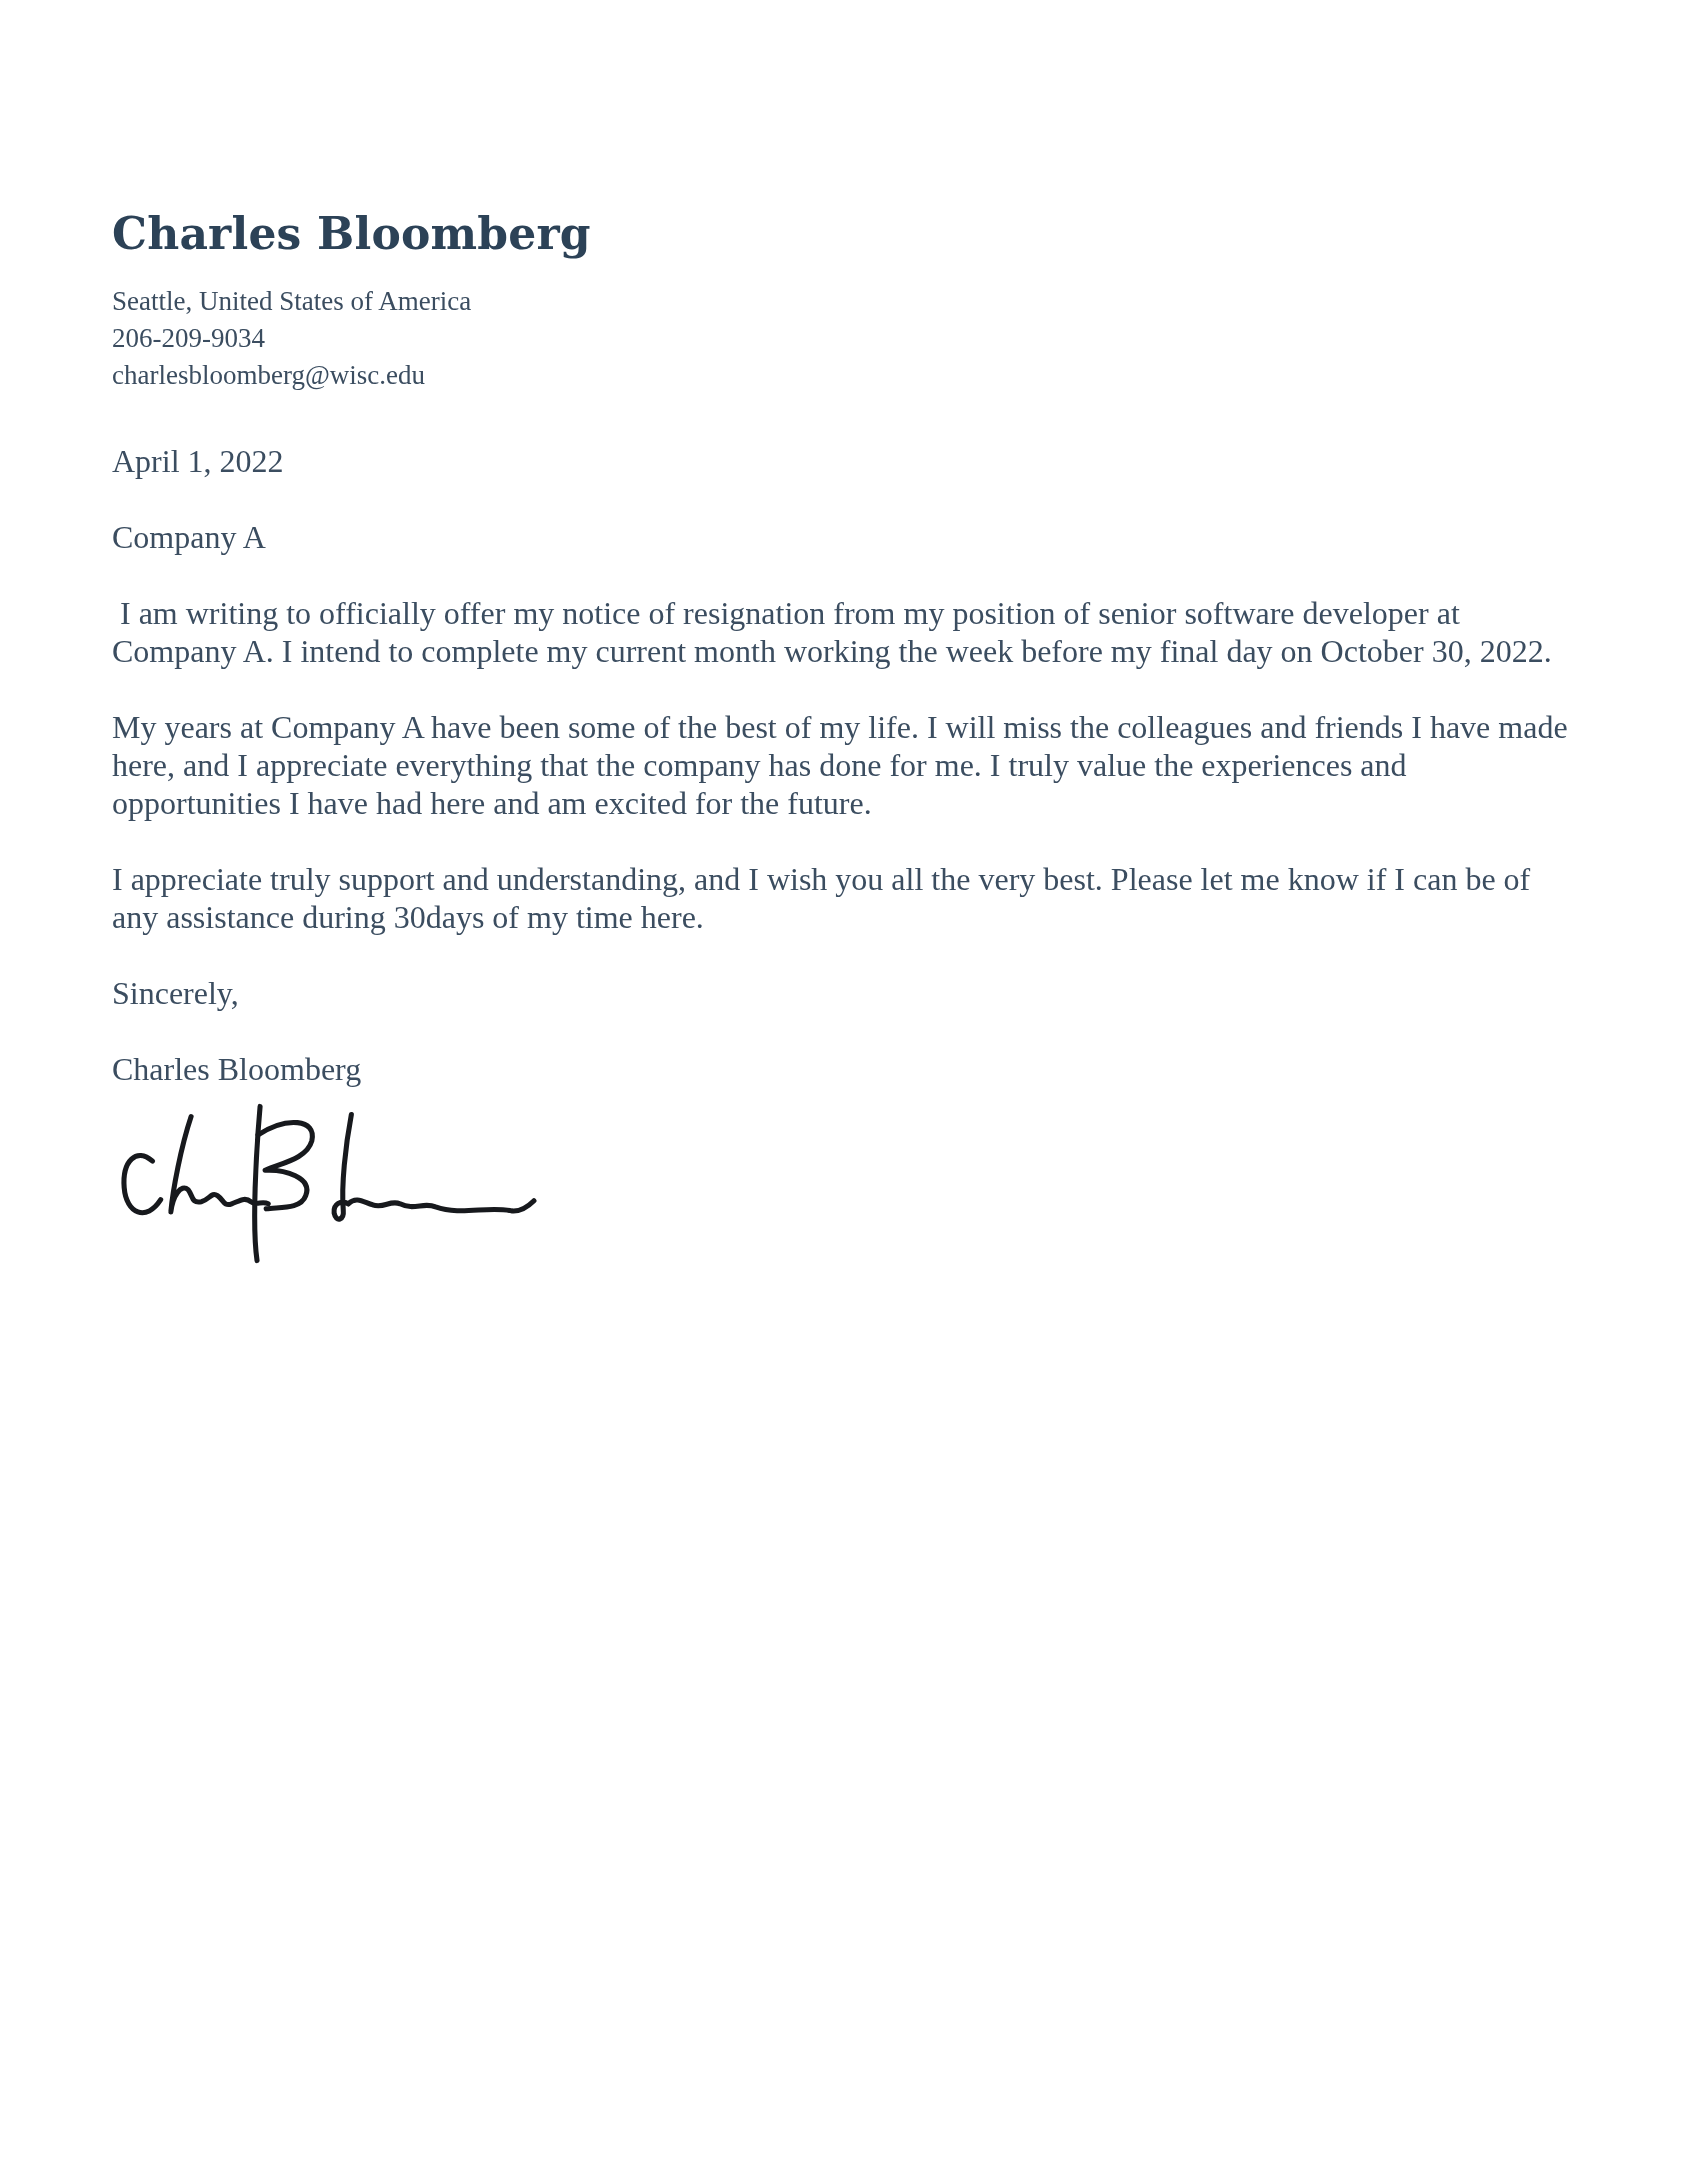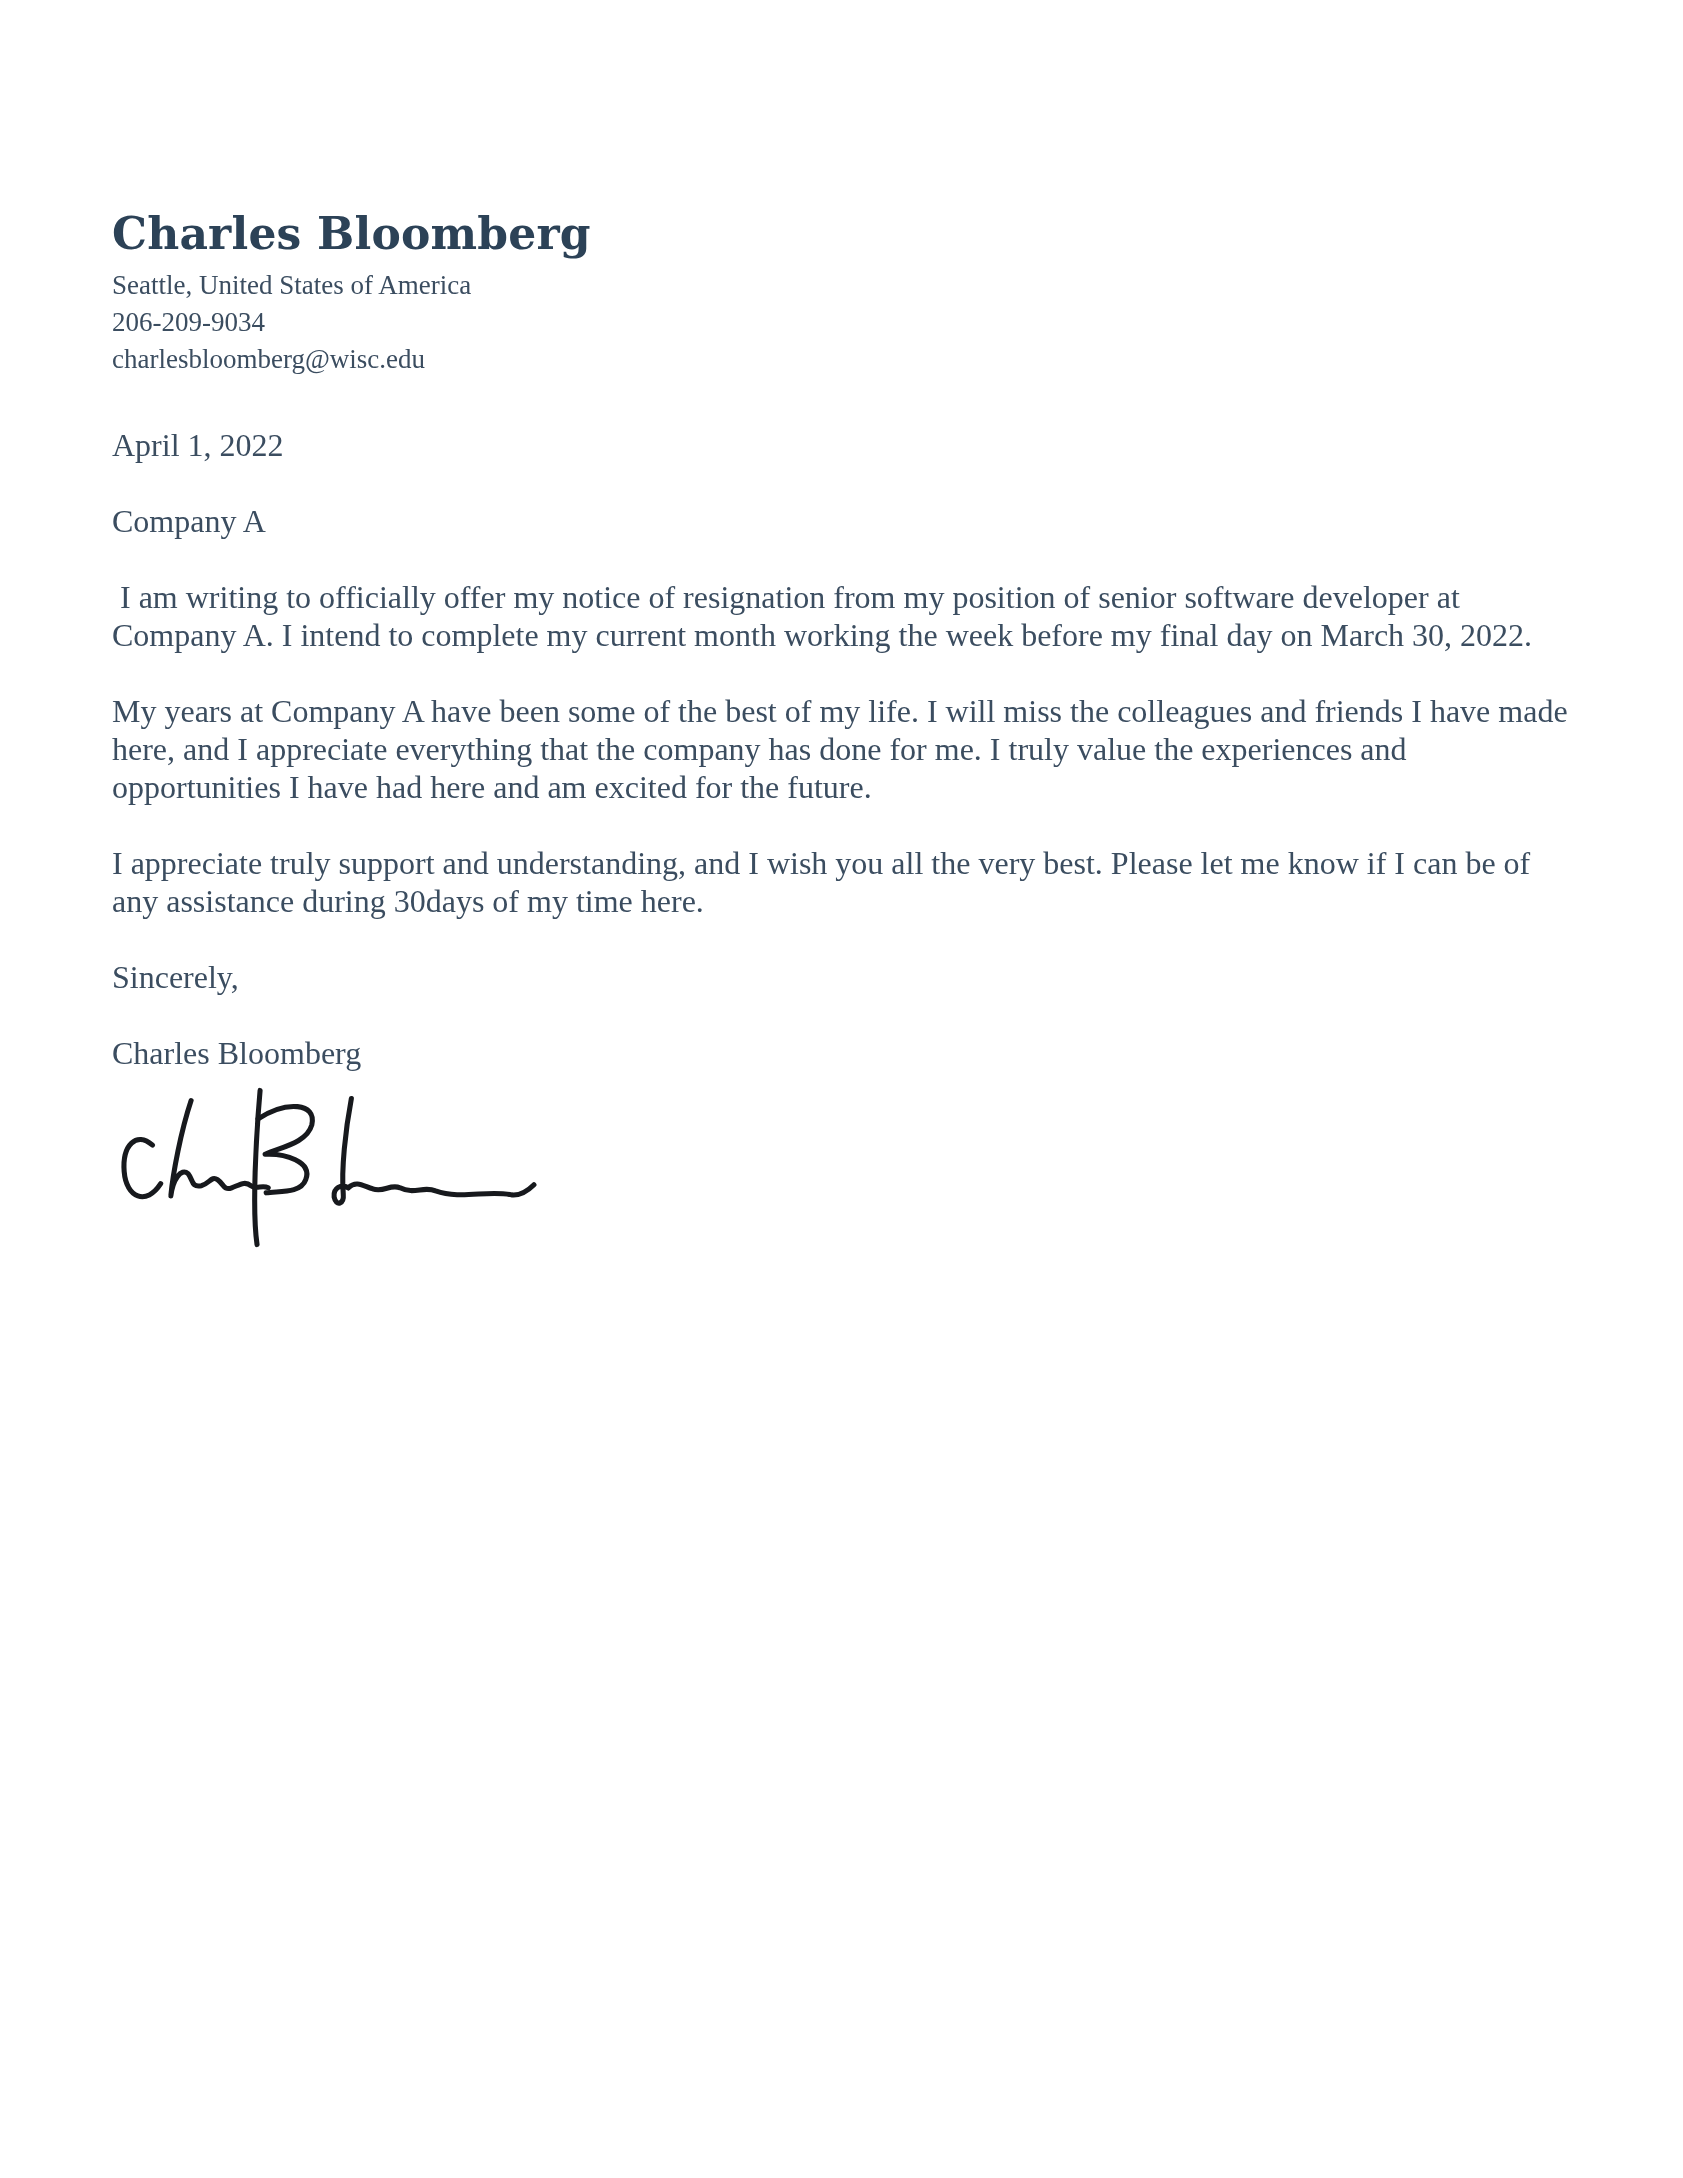--- a/index.html
+++ b/index.html
@@ -24,21 +24,21 @@
   .sender-name {
     margin: 0;
     font-family: "DejaVu Serif", serif;
     font-weight: 700;
     font-size: 44px;
     line-height: 51px;
     color: #2c4257;
     letter-spacing: 0.2px;
   }
   .contact {
-    margin-top: 8px;
+    margin-top: 24px;
     margin-bottom: 48px;
     font-size: 27px;
     line-height: 37px;
     color: #3b4d60;
   }
   .block {
     margin: 0 0 38px 0;
     font-size: 32px;
     line-height: 38px;
     max-width: 1465px;
@@ -69,21 +69,21 @@
       <div>charlesbloomberg@wisc.edu</div>
     </div>
   </header>
 
   <main>
     <p class="block">April 1, 2022</p>
 
     <p class="block">Company A</p>
 
 
-    <p class="block"> I am writing to officially offer my notice of resignation from my position of senior software developer at Company A. I intend to complete my current month working the week before my final day on March 30, 2022.</p>
+    <p class="block"> I am writing to officially offer my notice of resignation from my position of senior software developer at Company A. I intend to complete my current month working the week before my final day on October 30, 2022.</p>
 
 
     <p class="block">My years at Company A have been some of the best of my life. I will miss the colleagues and friends I have made here, and I appreciate everything that the company has done for me. I truly value the experiences and opportunities I have had here and am excited for the future.</p>
 
     <p class="block">I appreciate truly support and understanding, and I wish you all the very best. Please let me know if I can be of any assistance during 30days of my time here.</p>
 
     <p class="block">Sincerely,</p>
 
     <p class="block" style="margin-bottom:0;">Charles Bloomberg</p>
 

